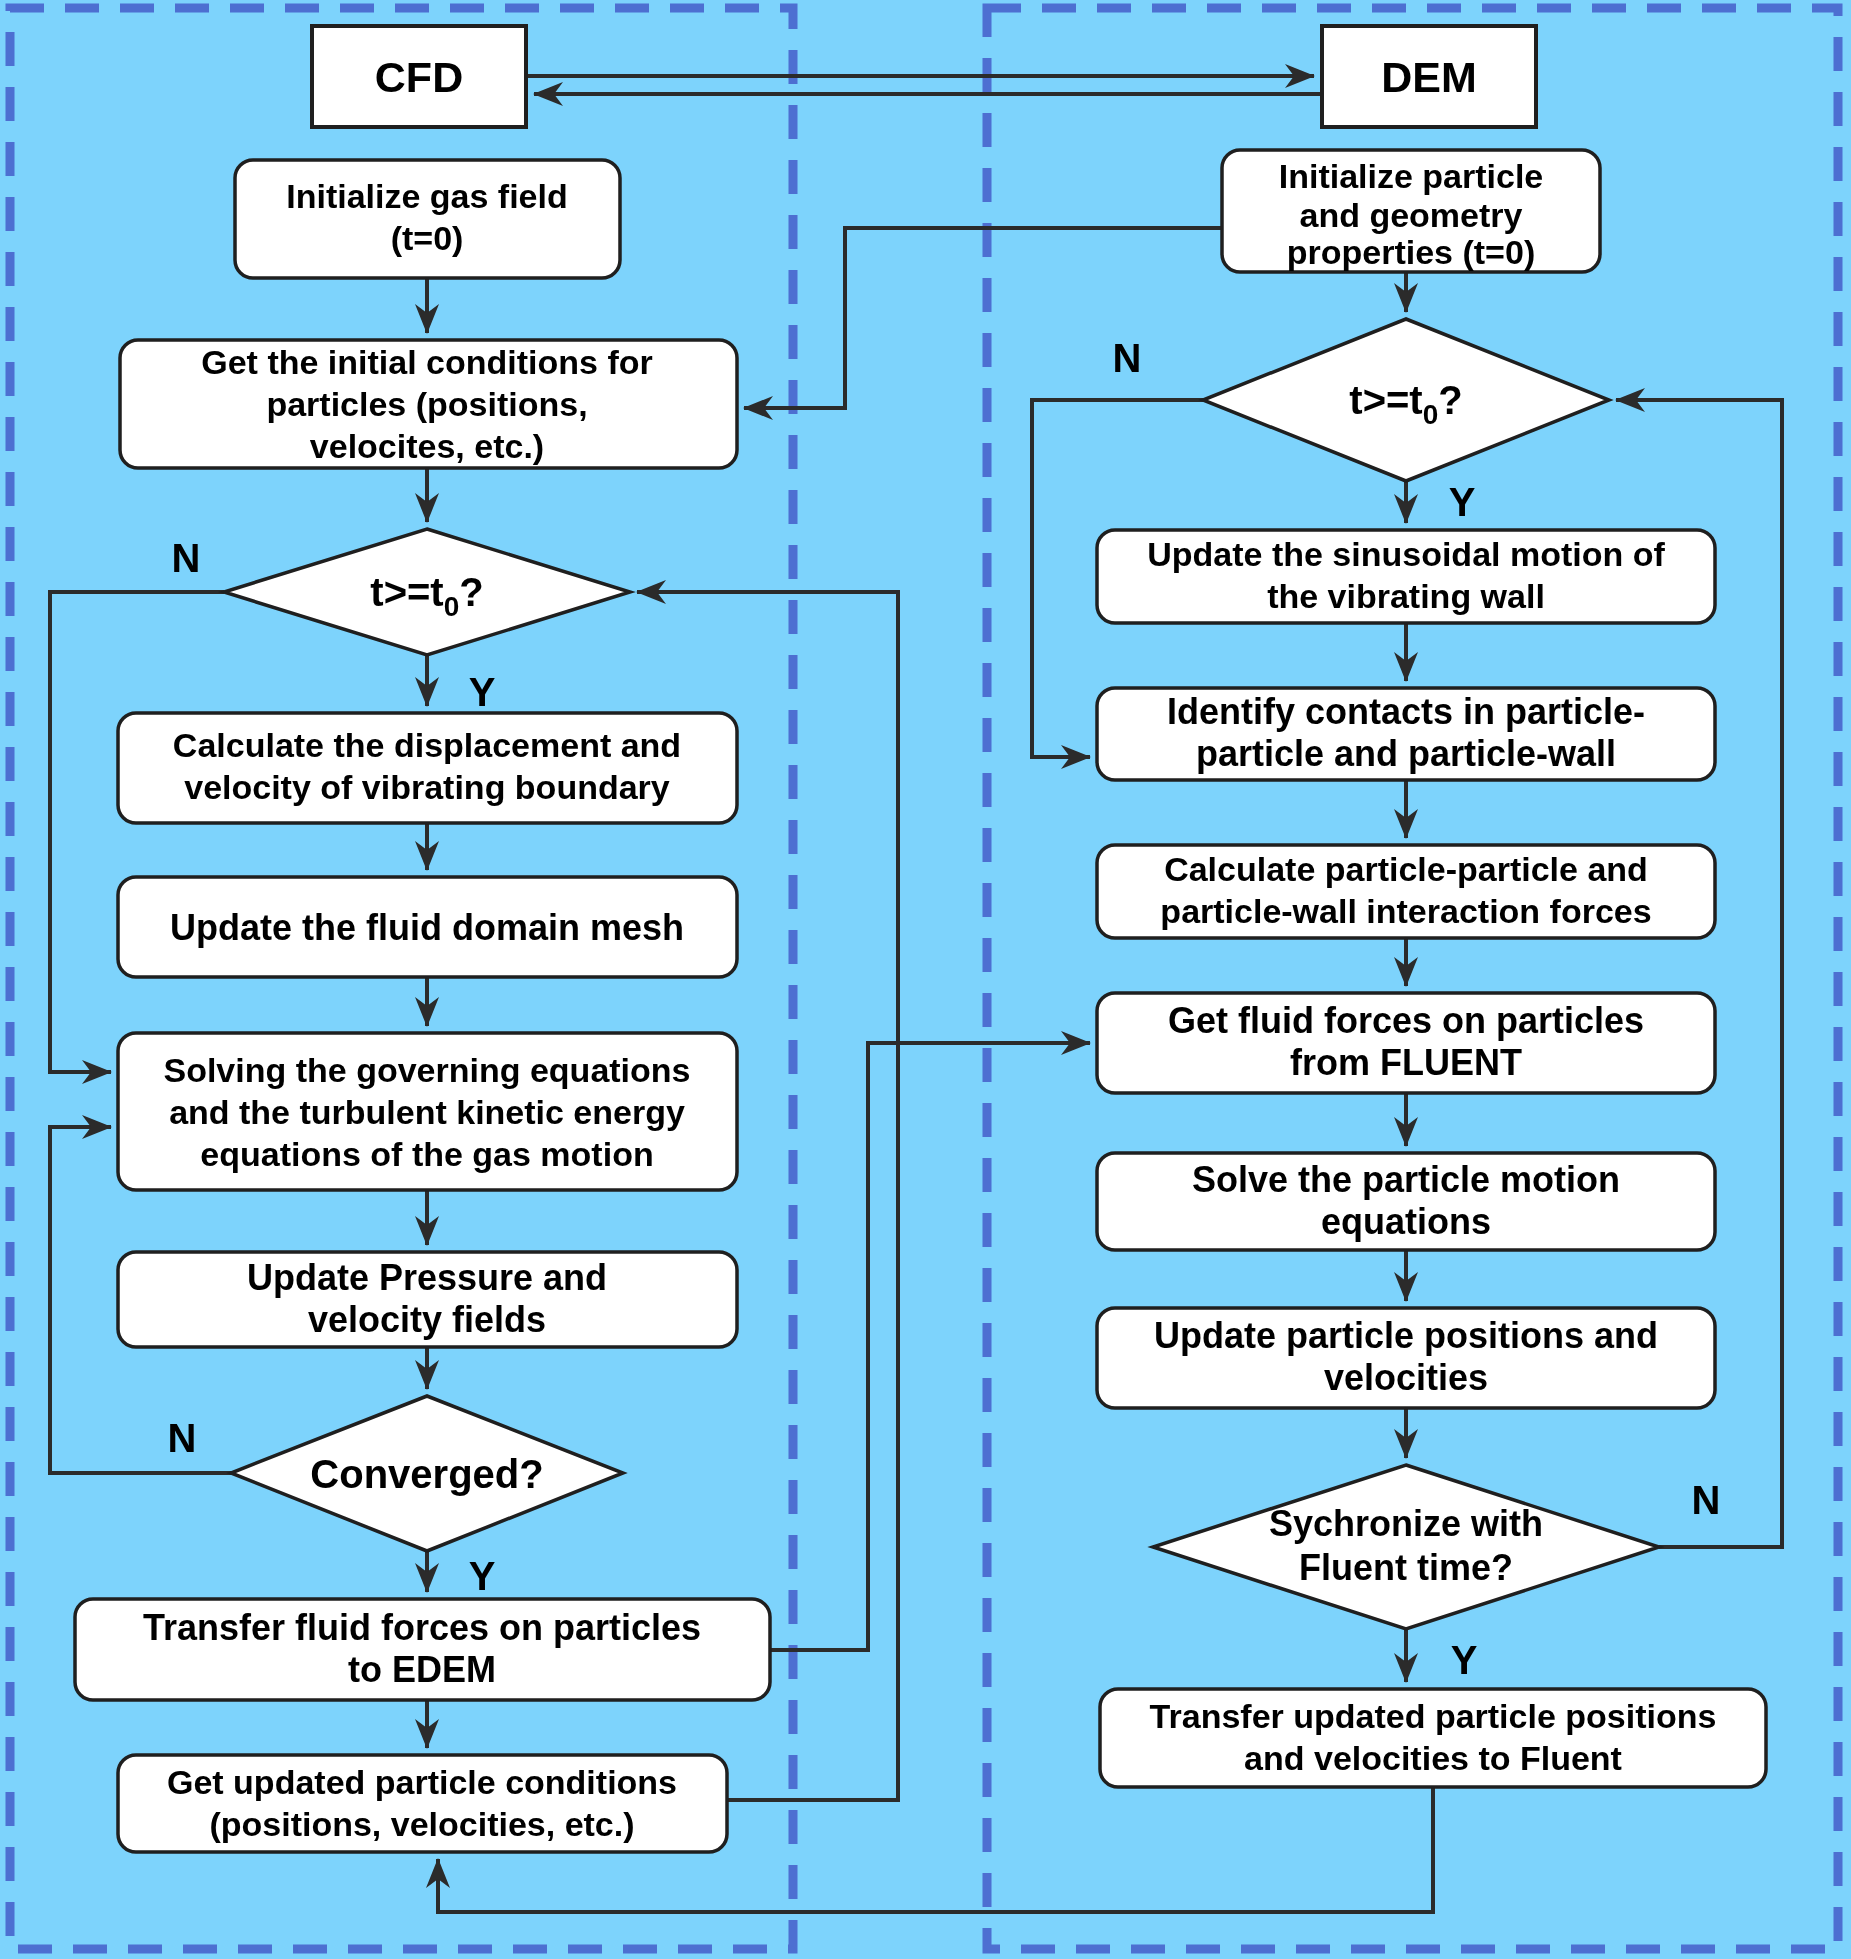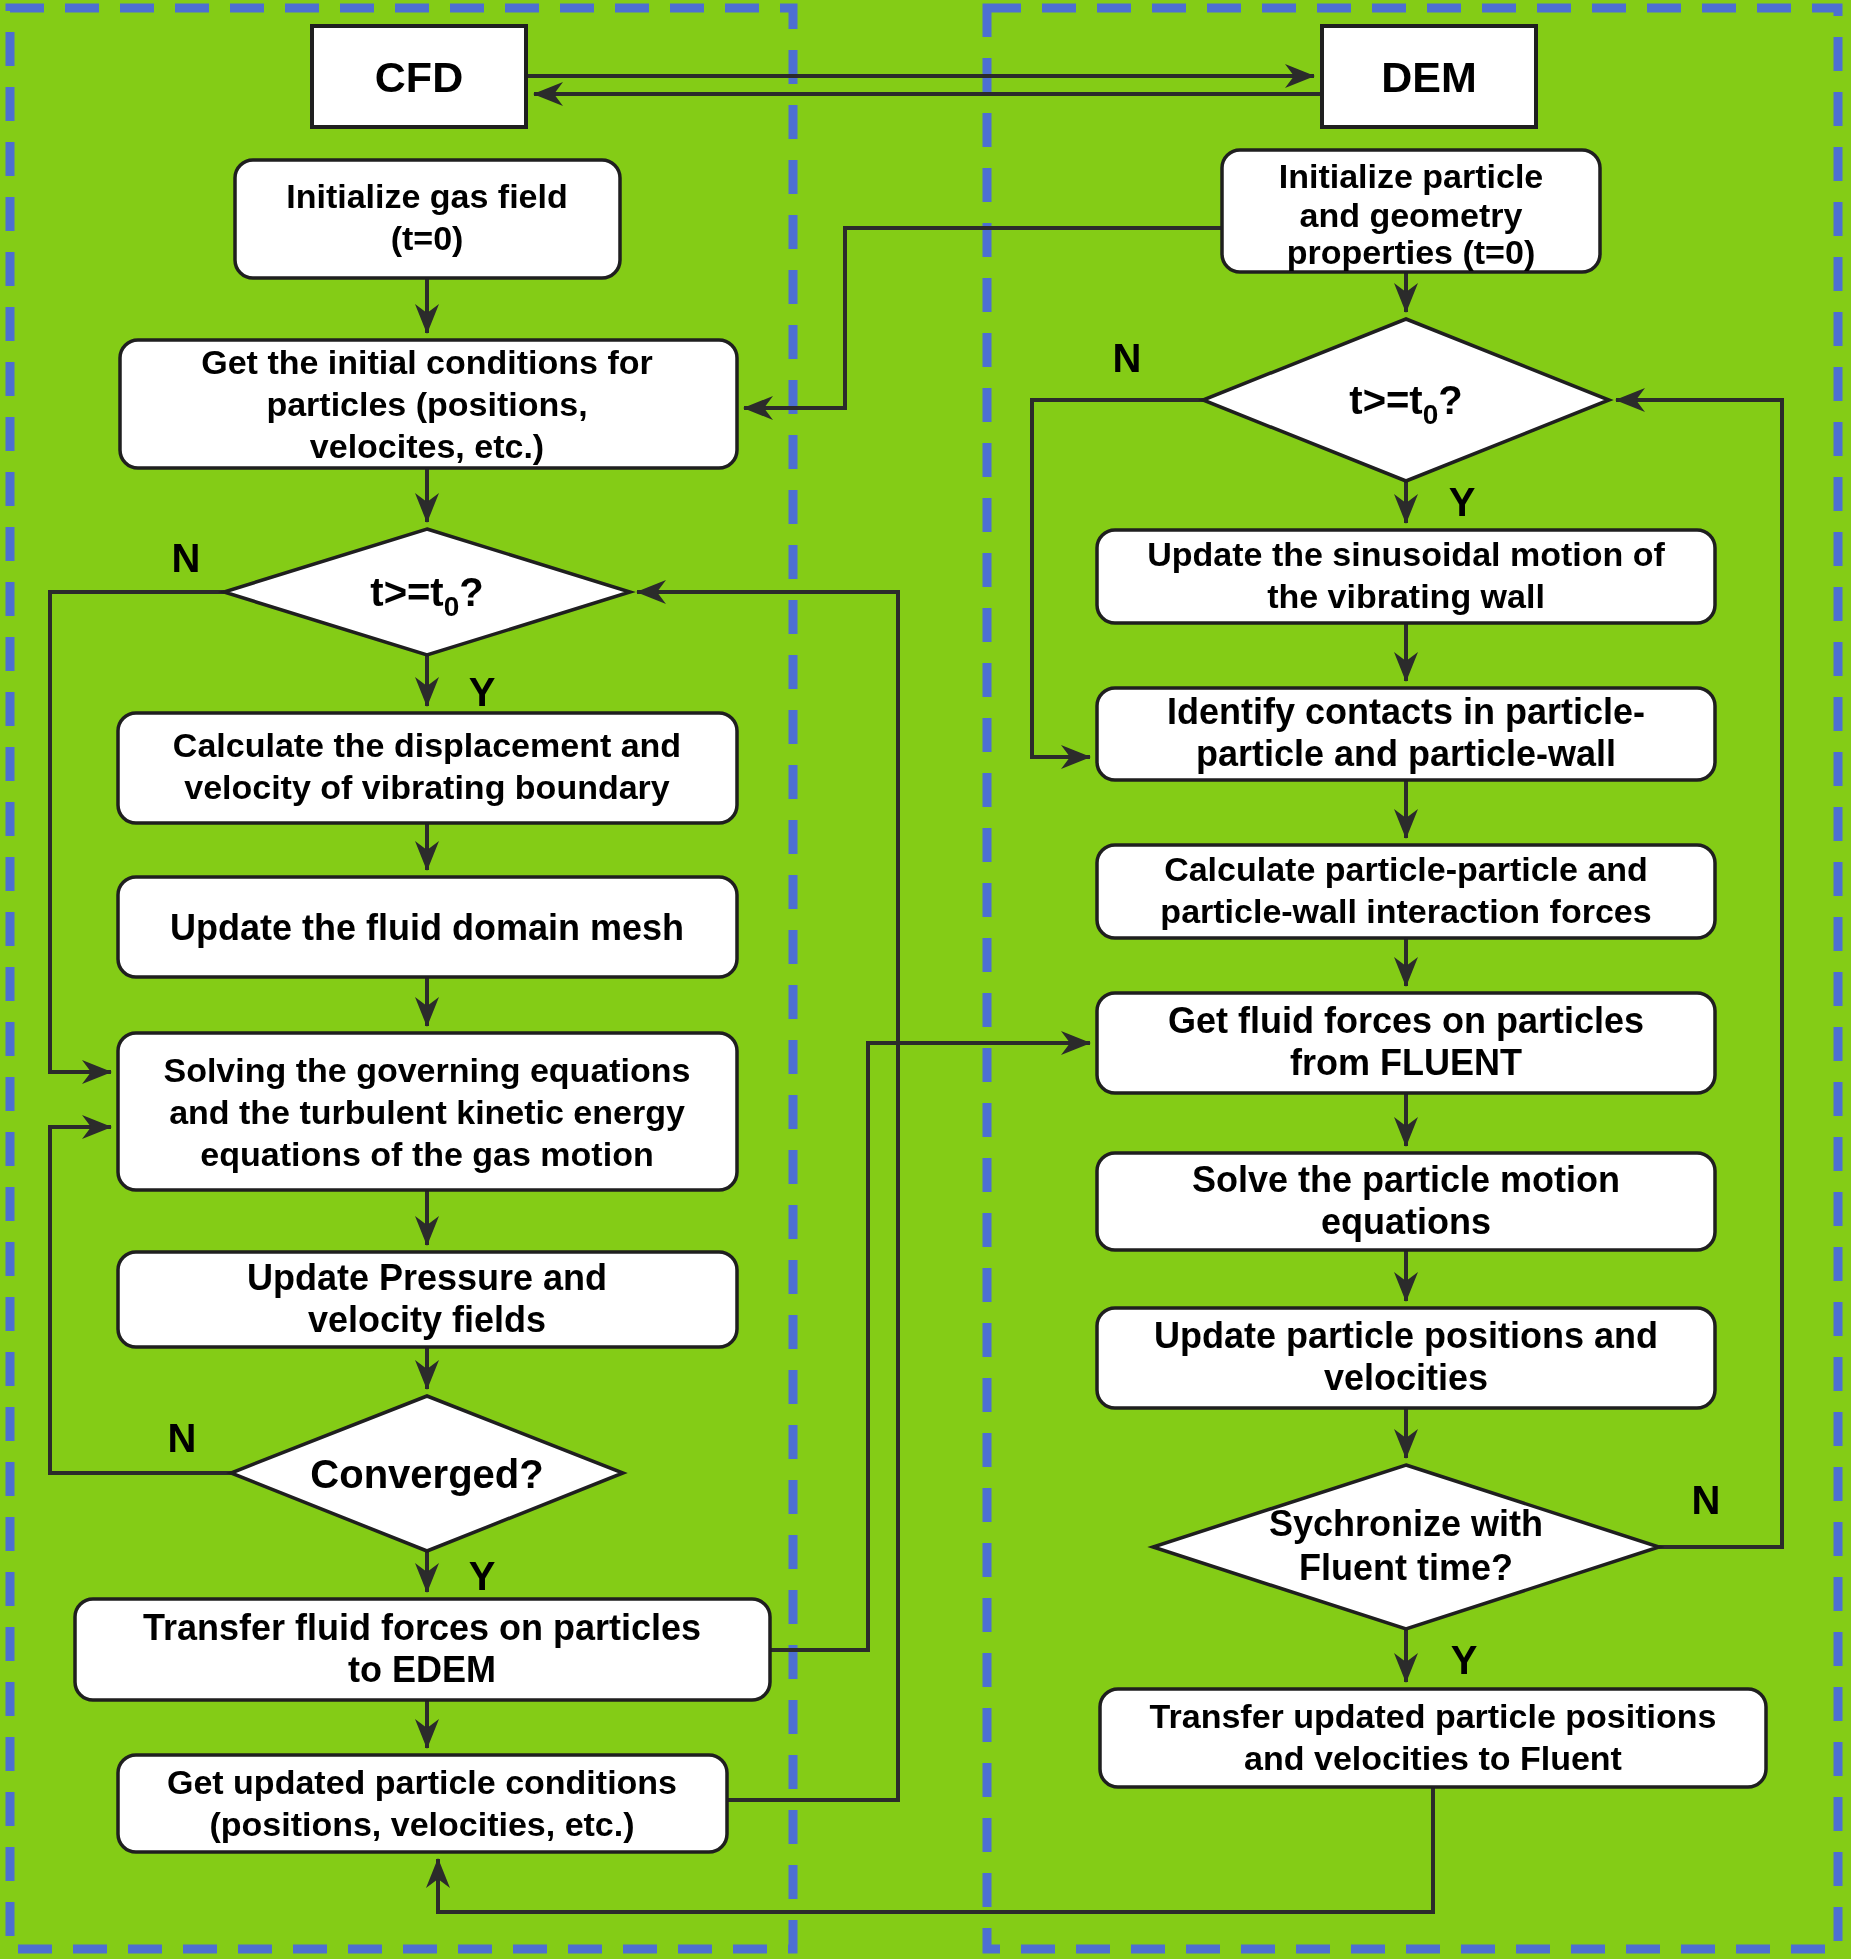--- a/index.html
+++ b/index.html
@@ -1,16 +1,16 @@
 <!DOCTYPE html>
 <html><head>
 <meta charset="utf-8">
 <style>
   html,body{margin:0;padding:0;background:#ffffff;}
-  .stage{width:1851px;height:1959px;position:relative;background:#84cc16;}
+  .stage{width:1851px;height:1959px;position:relative;background:#7dd3fc;}
   svg{display:block;}
   svg text{font-family:"Liberation Sans",sans-serif;font-weight:bold;fill:#000000;}
   .node-box{fill:#ffffff;stroke:#1f1f1f;stroke-width:3.5;}
   .hdr-box{fill:#ffffff;stroke:#1f1f1f;stroke-width:4;}
   .dia{fill:#ffffff;stroke:#1f1f1f;stroke-width:3.5;}
   .edge{fill:none;stroke:#2b2b2b;stroke-width:4;}
   .region{fill:none;stroke:#4d6fd1;stroke-width:9;stroke-dasharray:34 21;}
   .nt{font-size:34px;text-anchor:middle;}
   .dt{font-size:40px;text-anchor:middle;}
   .st{font-size:36px;text-anchor:middle;}

